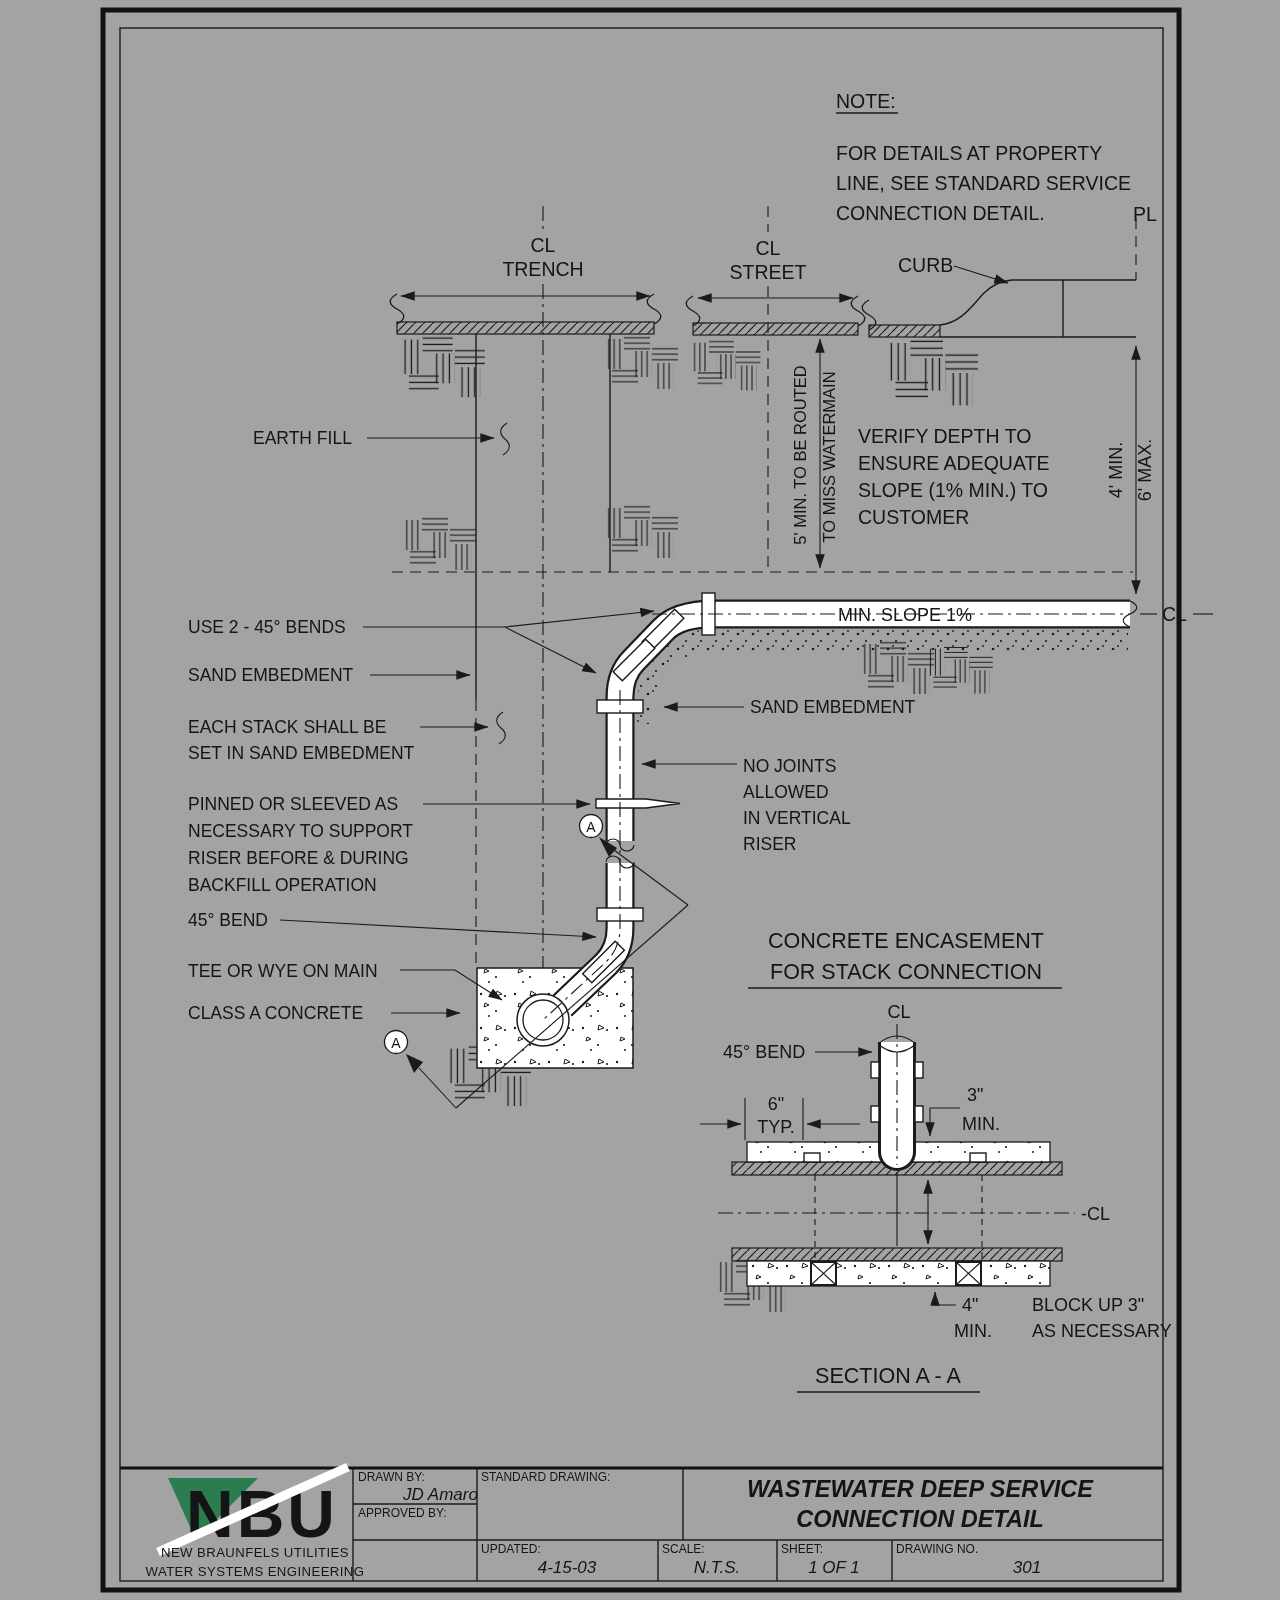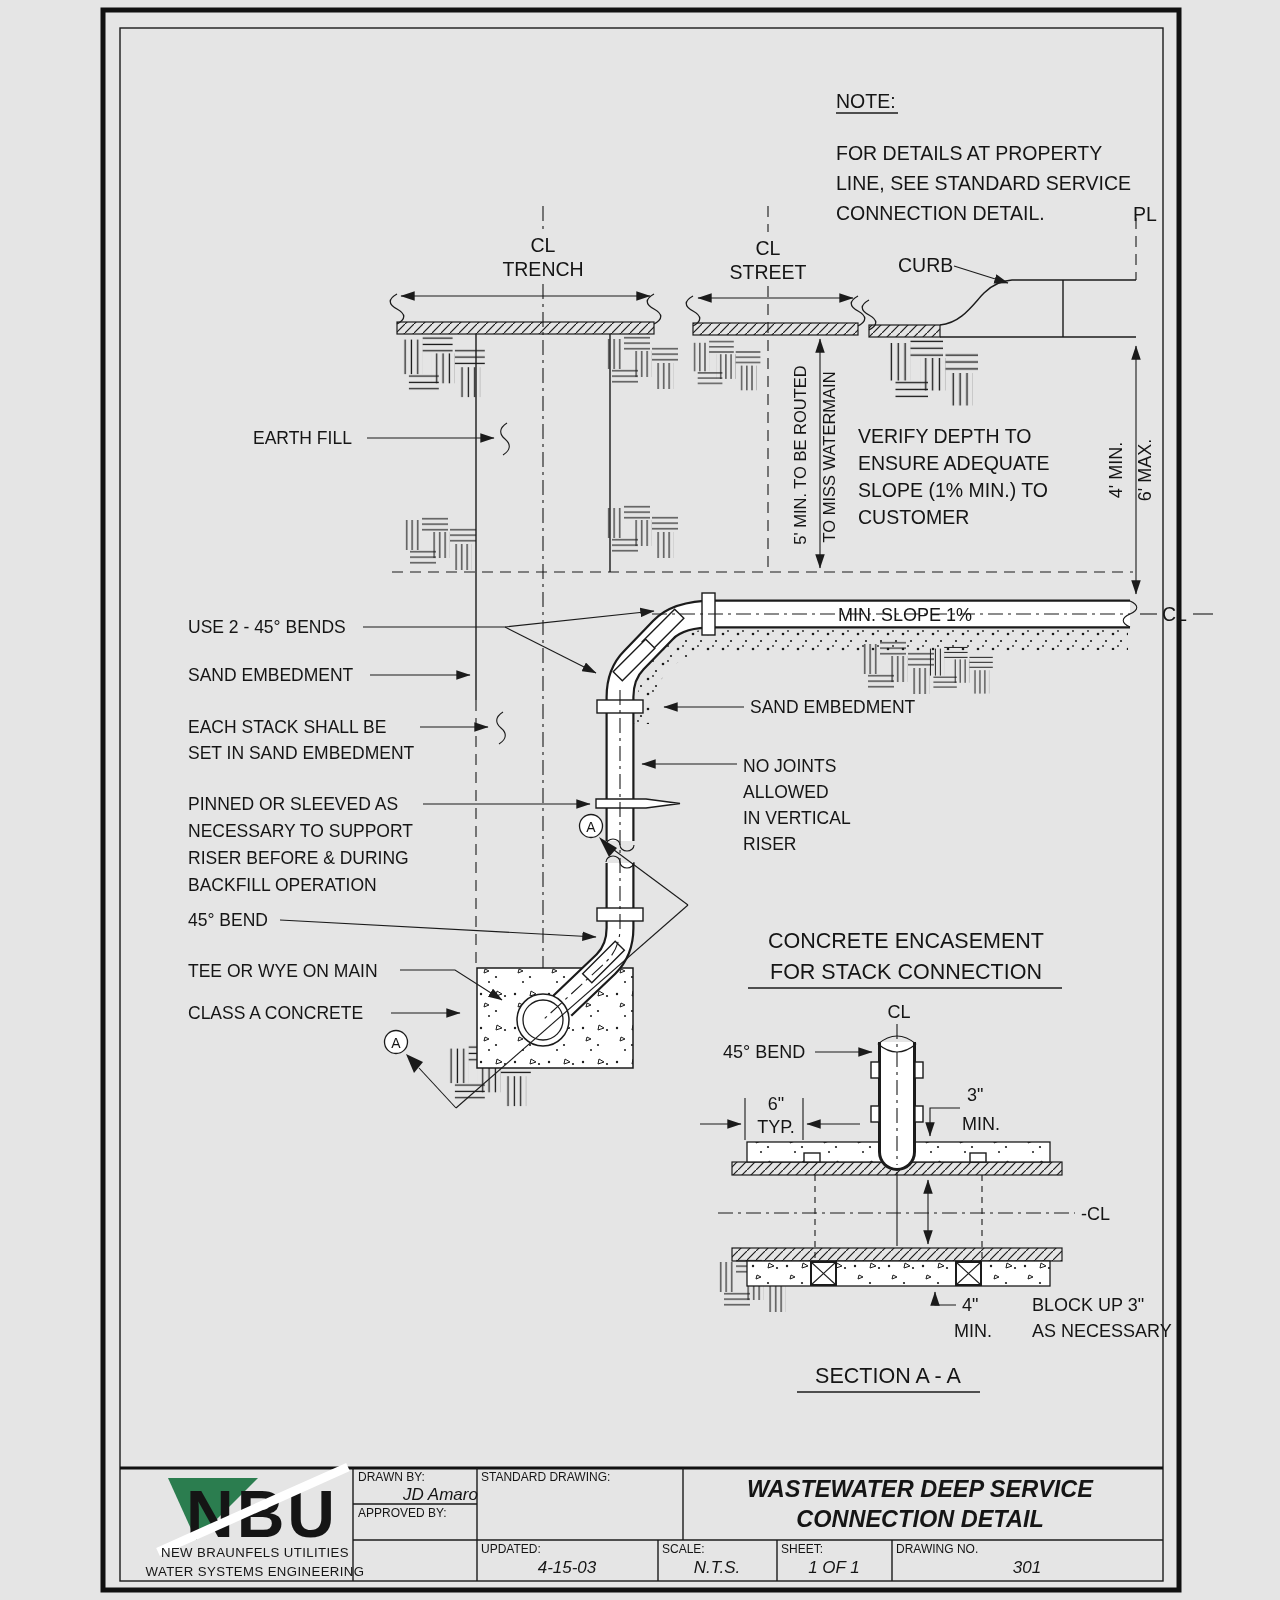--- a/index.html
+++ b/index.html
@@ -1,16 +1,16 @@
 <!DOCTYPE html>
 <html><head>
 <meta charset="utf-8">
 <style>
   html,body{margin:0;padding:0;background:#fff;}
-  .sheet{position:relative;width:1280px;height:1600px;background:#e5e5e5;overflow:hidden;}
+  .sheet{position:relative;width:1280px;height:1600px;background:#a3a3a3;overflow:hidden;}
   svg{position:absolute;left:0;top:0;}
   svg text{fill:#151515;font-family:"Liberation Sans","DejaVu Sans",sans-serif;}
   .ln{fill:none;stroke:#1b1b1b;stroke-width:1.4;}
   .ln2{fill:none;stroke:#1b1b1b;stroke-width:1.1;}
   .thk{fill:none;stroke:#111;stroke-width:3;}
   .brd{fill:none;stroke:#111;stroke-width:5;}
   .dash{stroke-dasharray:11 7;}
   .ddot{stroke-dasharray:15 5 3 5;}
   .dsh2{stroke-dasharray:6 5;}
   .wfill{fill:#fff;stroke:#1b1b1b;stroke-width:1.4;}

